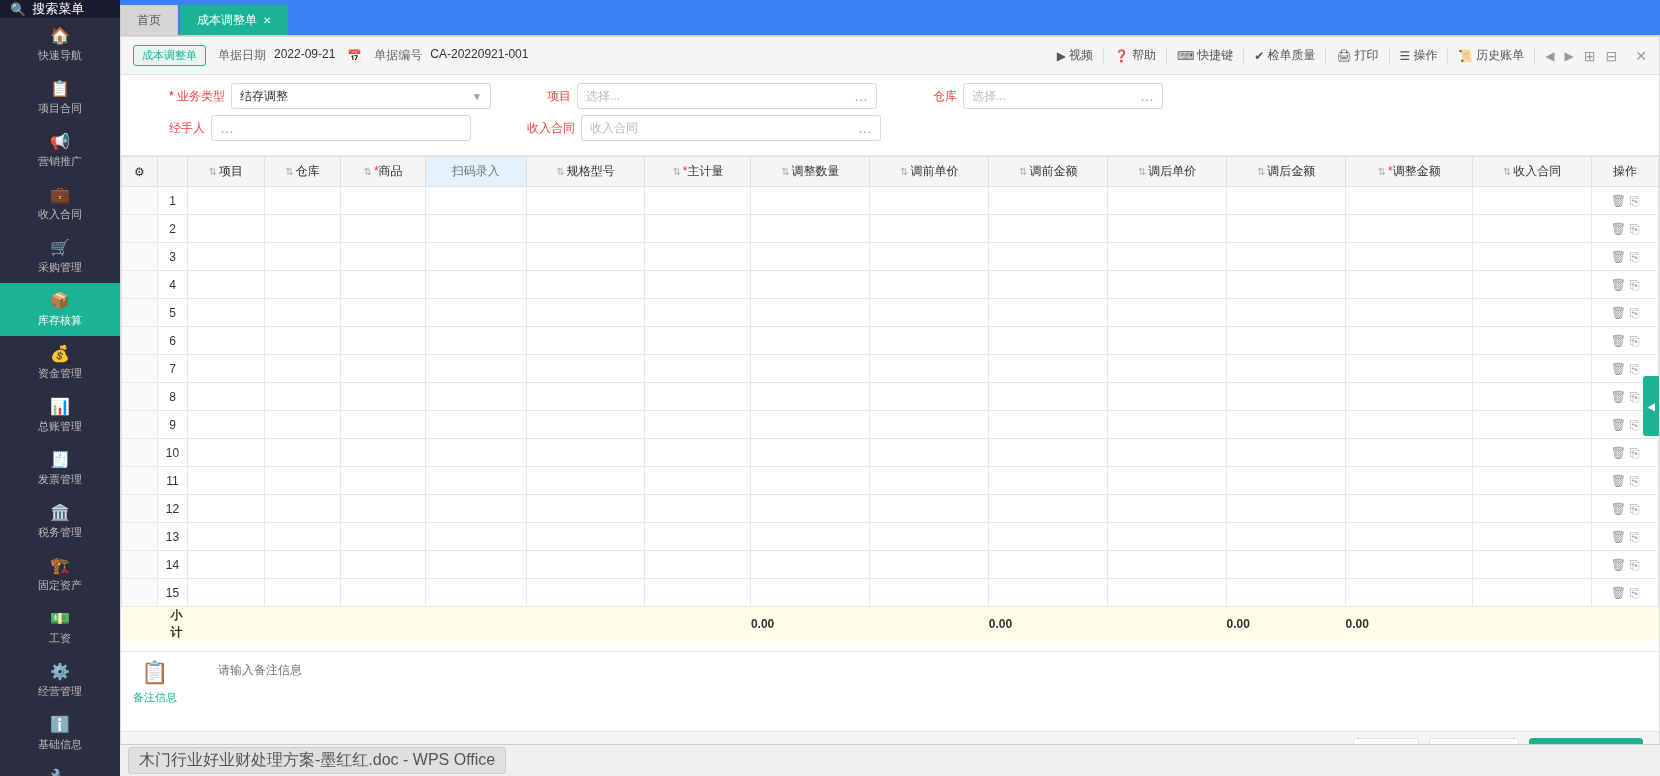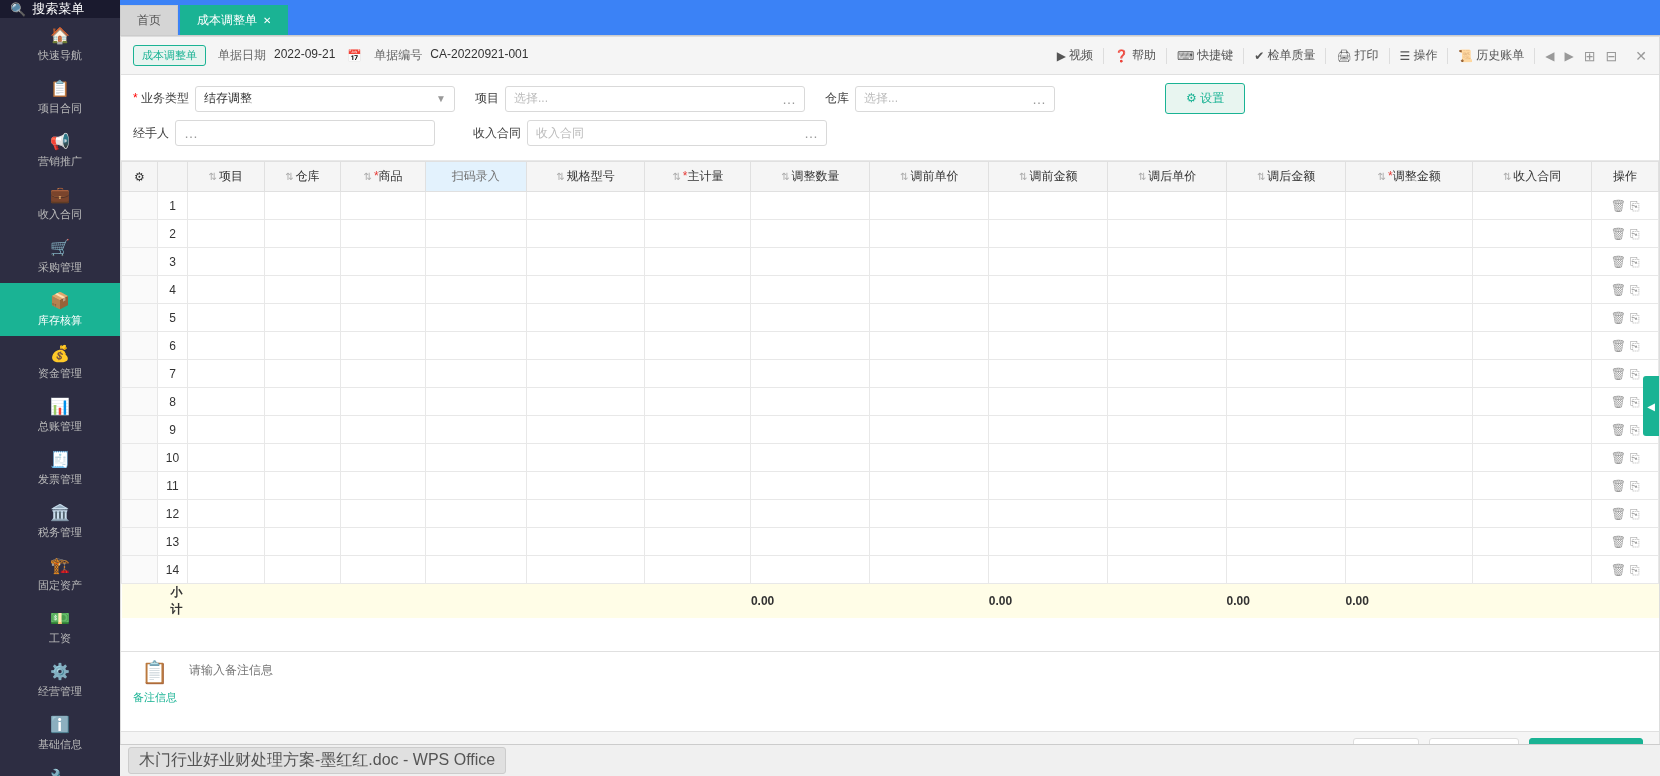--- a/index.html
+++ b/index.html
@@ -151,23 +151,24 @@
       margin-bottom: 6px;
       gap: 20px;
     }
     .form-field {
       display: flex;
       align-items: center;
       gap: 6px;
       min-width: 320px;
     }
     .form-field label {
-      color: #404040;
+      color: #ef4444;
       font-size: 12px;
       white-space: nowrap;
+      margin-left: 36px;
     }
     .form-field label.required::before {
       content: '* ';
       color: red;
     }
     .form-input {
       border: 1px solid #d9d9d9;
       border-radius: 3px;
       padding: 3px 8px;
       font-size: 12px;
@@ -260,20 +261,21 @@
     .remark-input {
       flex: 1;
       border: none;
       outline: none;
       font-size: 12px;
       color: #999;
       padding-top: 2px;
       resize: none;
       height: 50px;
       background: transparent;
+      margin-left: 29px;
     }
 
     
     .doc-footer {
       height: 44px;
       background: #f5f5f5;
       border-top: 1px solid #e0e0e0;
       display: flex;
       align-items: center;
       justify-content: flex-end;
@@ -505,26 +507,20 @@
           <div class="form-input" style="min-width:300px;">
             <span class="form-input-placeholder">选择...</span>
             <span class="form-input-dots">…</span>
           </div>
         </div>
         <div class="form-field">
           <label>仓库</label>
           <div class="form-input" style="min-width:200px;">
             <span class="form-input-placeholder">选择...</span>
             <span class="form-input-dots">…</span>
-          </div>
-        </div>
-        <div class="form-field">
-          <div class="btn" style="background:#e8f5f0;color:#1ab394;border-color:#1ab394;">
-            <span>⚙</span>
-            <span>设置</span>
           </div>
         </div>
       </div>
       <div class="form-row">
         <div class="form-field">
           <label>经手人</label>
           <div class="form-input" style="min-width:260px;">
             <span class="form-input-dots">…</span>
           </div>
         </div>
@@ -876,20 +872,43 @@
     <td></td>
     <td></td>
     <td></td>
     <td>
       <div class="action-icons">
         <span title="删除">🗑</span>
         <span title="复制">⎘</span>
       </div>
     </td>
   </tr>
+            <tr>
+    <td></td>
+    <td>15</td>
+    <td></td>
+    <td></td>
+    <td></td>
+    <td></td>
+    <td></td>
+    <td></td>
+    <td></td>
+    <td></td>
+    <td></td>
+    <td></td>
+    <td></td>
+    <td></td>
+    <td></td>
+    <td>
+      <div class="action-icons">
+        <span title="删除">🗑</span>
+        <span title="复制">⎘</span>
+      </div>
+    </td>
+  </tr>
           </tbody>
         <tfoot>
           <tr class="subtotal">
             <td></td>
             <td style="text-align:center;padding-left:8px;">小计</td>
             <td></td>
             <td></td>
             <td></td>
             <td></td>
             <td></td>

